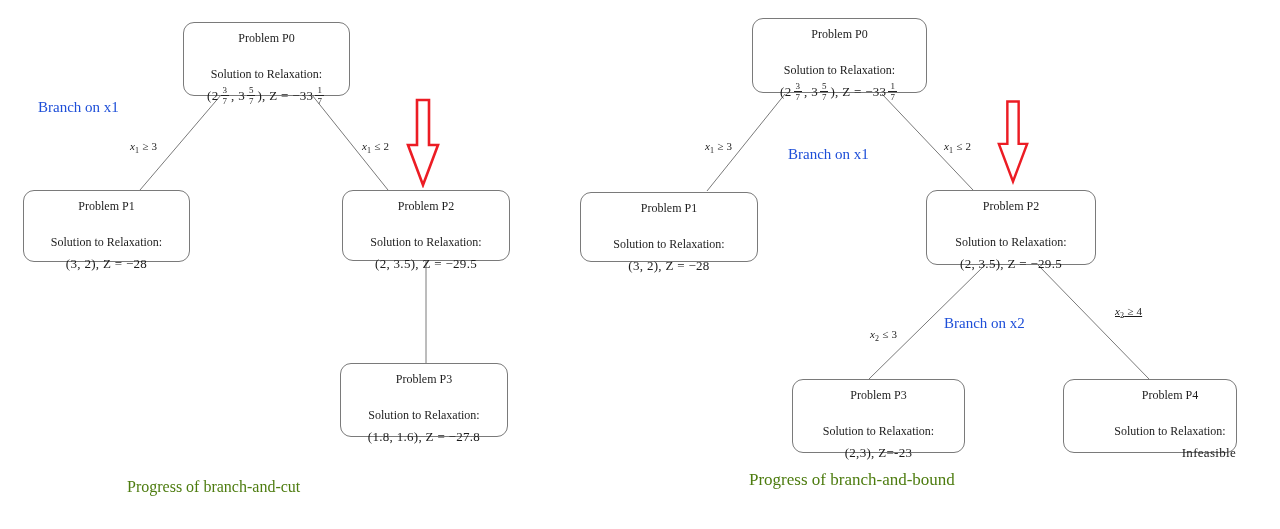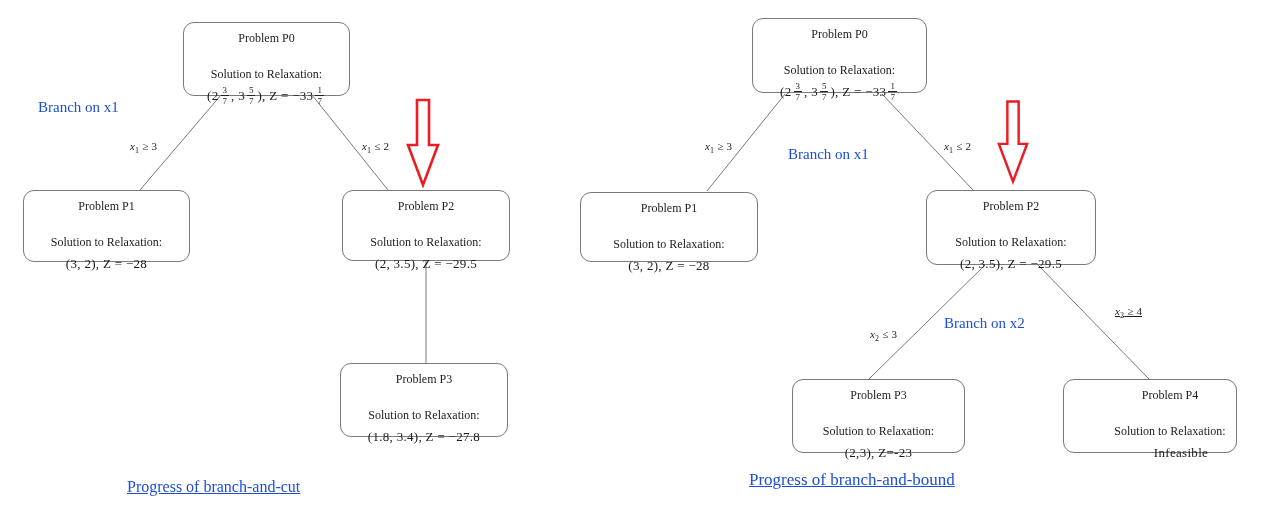--- a/index.html
+++ b/index.html
@@ -31,21 +31,21 @@
   .elabel sub { font-size:8px; }
 
   .branch-label { position:absolute; font-size:15px; color:#1d4ed8; }
 
   .addcut { position:absolute; background:#ffffff; padding:2px 5px; white-space:nowrap; }
   .addcut .lbl { font-size:15px; }
   .addcut .formula { font-size:19px; font-style:italic; letter-spacing:0.5px; }
   .addcut .formula sub { font-size:12px; font-style:normal; }
   .addcut .formula .up { font-style:italic; }
 
-  .caption { position:absolute; color:#1d4ed8;text-decoration:underline; }
+  .caption { position:absolute; color:#4d7c0f; }
   .caption.l { font-size:16px; }
   .caption.r { font-size:17px; }
 
   .arrow { position:absolute; }
 </style>
 </head>
 <body>
 
 <div id="canvas">
 
@@ -85,21 +85,21 @@
   <div class="node" style="left:342px; top:190px; width:168px; height:71px;">
     <div class="title">Problem P2</div>
     <div class="sub">Solution to Relaxation:</div>
     <div class="sol">(2, 3.5), Z = −29.5</div>
   </div>
 
 
   <div class="node" style="left:340px; top:363px; width:168px; height:74px;">
     <div class="title">Problem P3</div>
     <div class="sub">Solution to Relaxation:</div>
-    <div class="sol">(1.8, 3.4), Z = −27.8</div>
+    <div class="sol">(1.8, 1.6), Z = −27.8</div>
   </div>
 
   <div class="caption l" style="left:127px; top:478px;">Progress of branch-and-cut</div>
 
   <div class="node" style="left:752px; top:18px; width:175px; height:75px;">
     <div class="title">Problem P0</div>
     <div class="sub">Solution to Relaxation:</div>
     <div class="sol math">
       <span>(2</span><span class="frac"><span class="n">3</span><span class="d">7</span></span><span>, 3</span><span class="frac"><span class="n">5</span><span class="d">7</span></span><span>), Z = −33</span><span class="frac"><span class="n">1</span><span class="d">7</span></span>
     </div>
@@ -131,18 +131,18 @@
 
   <div class="node" style="left:792px; top:379px; width:173px; height:74px;">
     <div class="title">Problem P3</div>
     <div class="sub">Solution to Relaxation:</div>
     <div class="sol">(2,3), Z=-23</div>
   </div>
 
   <div class="node" style="left:1063px; top:379px; width:174px; height:74px;padding-left:40px;">
     <div class="title">Problem P4</div>
     <div class="sub">Solution to Relaxation:</div>
-    <div class="sol" style="text-align:center; padding-left:22px;">Infeasible</div>
+    <div class="sol" style="text-align:right; padding-left:22px;">Infeasible</div>
   </div>
 
   <div class="caption r" style="left:717px; top:470px;margin-left:32px;">Progress of branch-and-bound</div>
 
 </div>
 
 </body></html>

